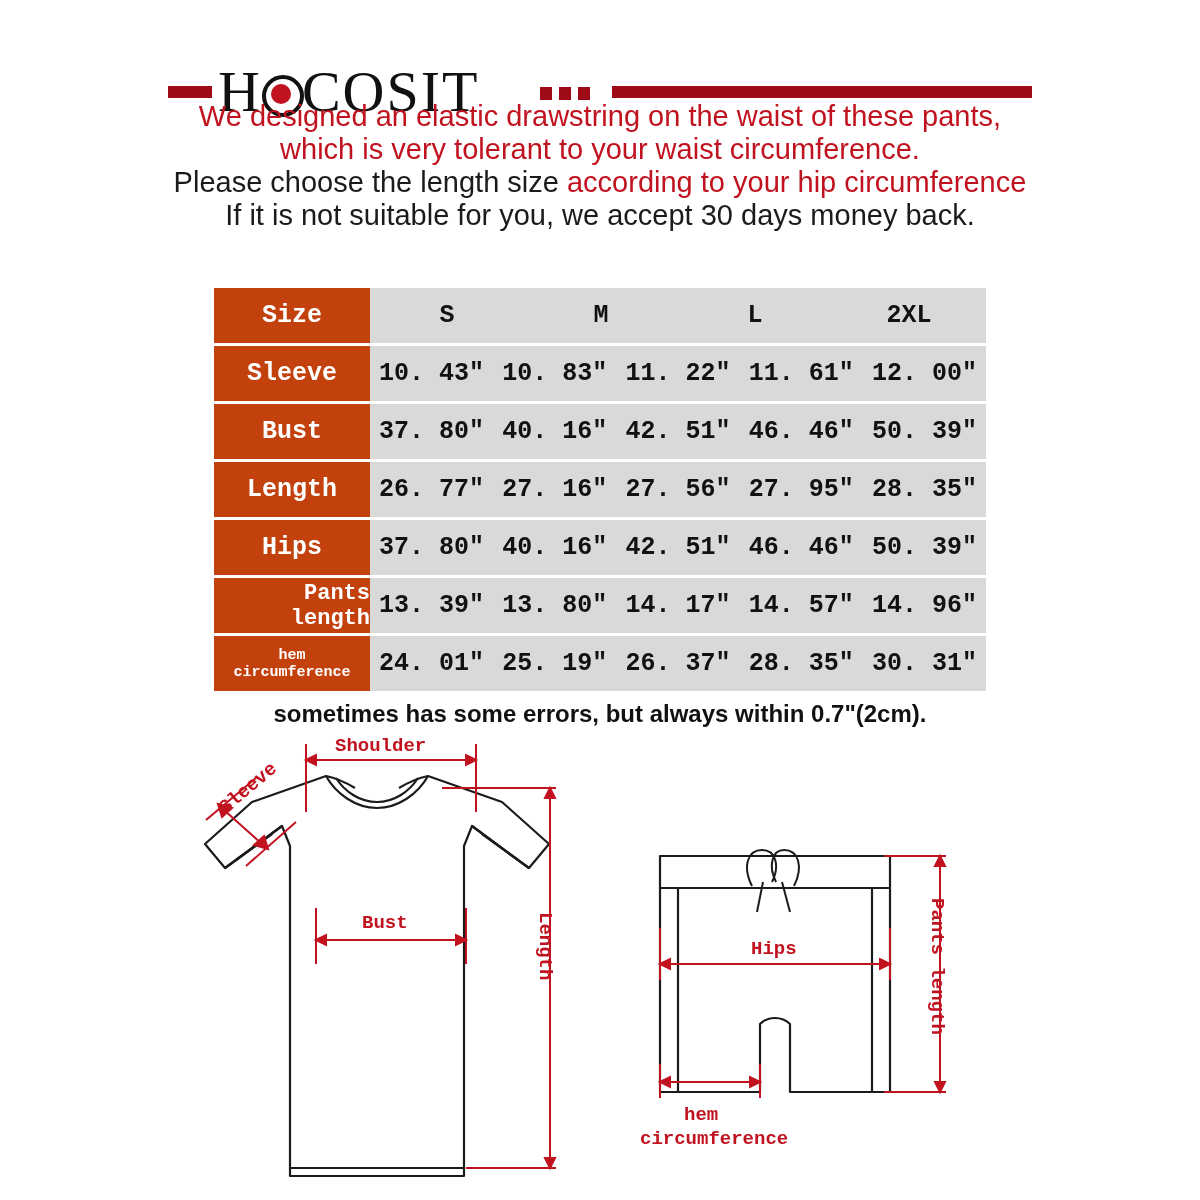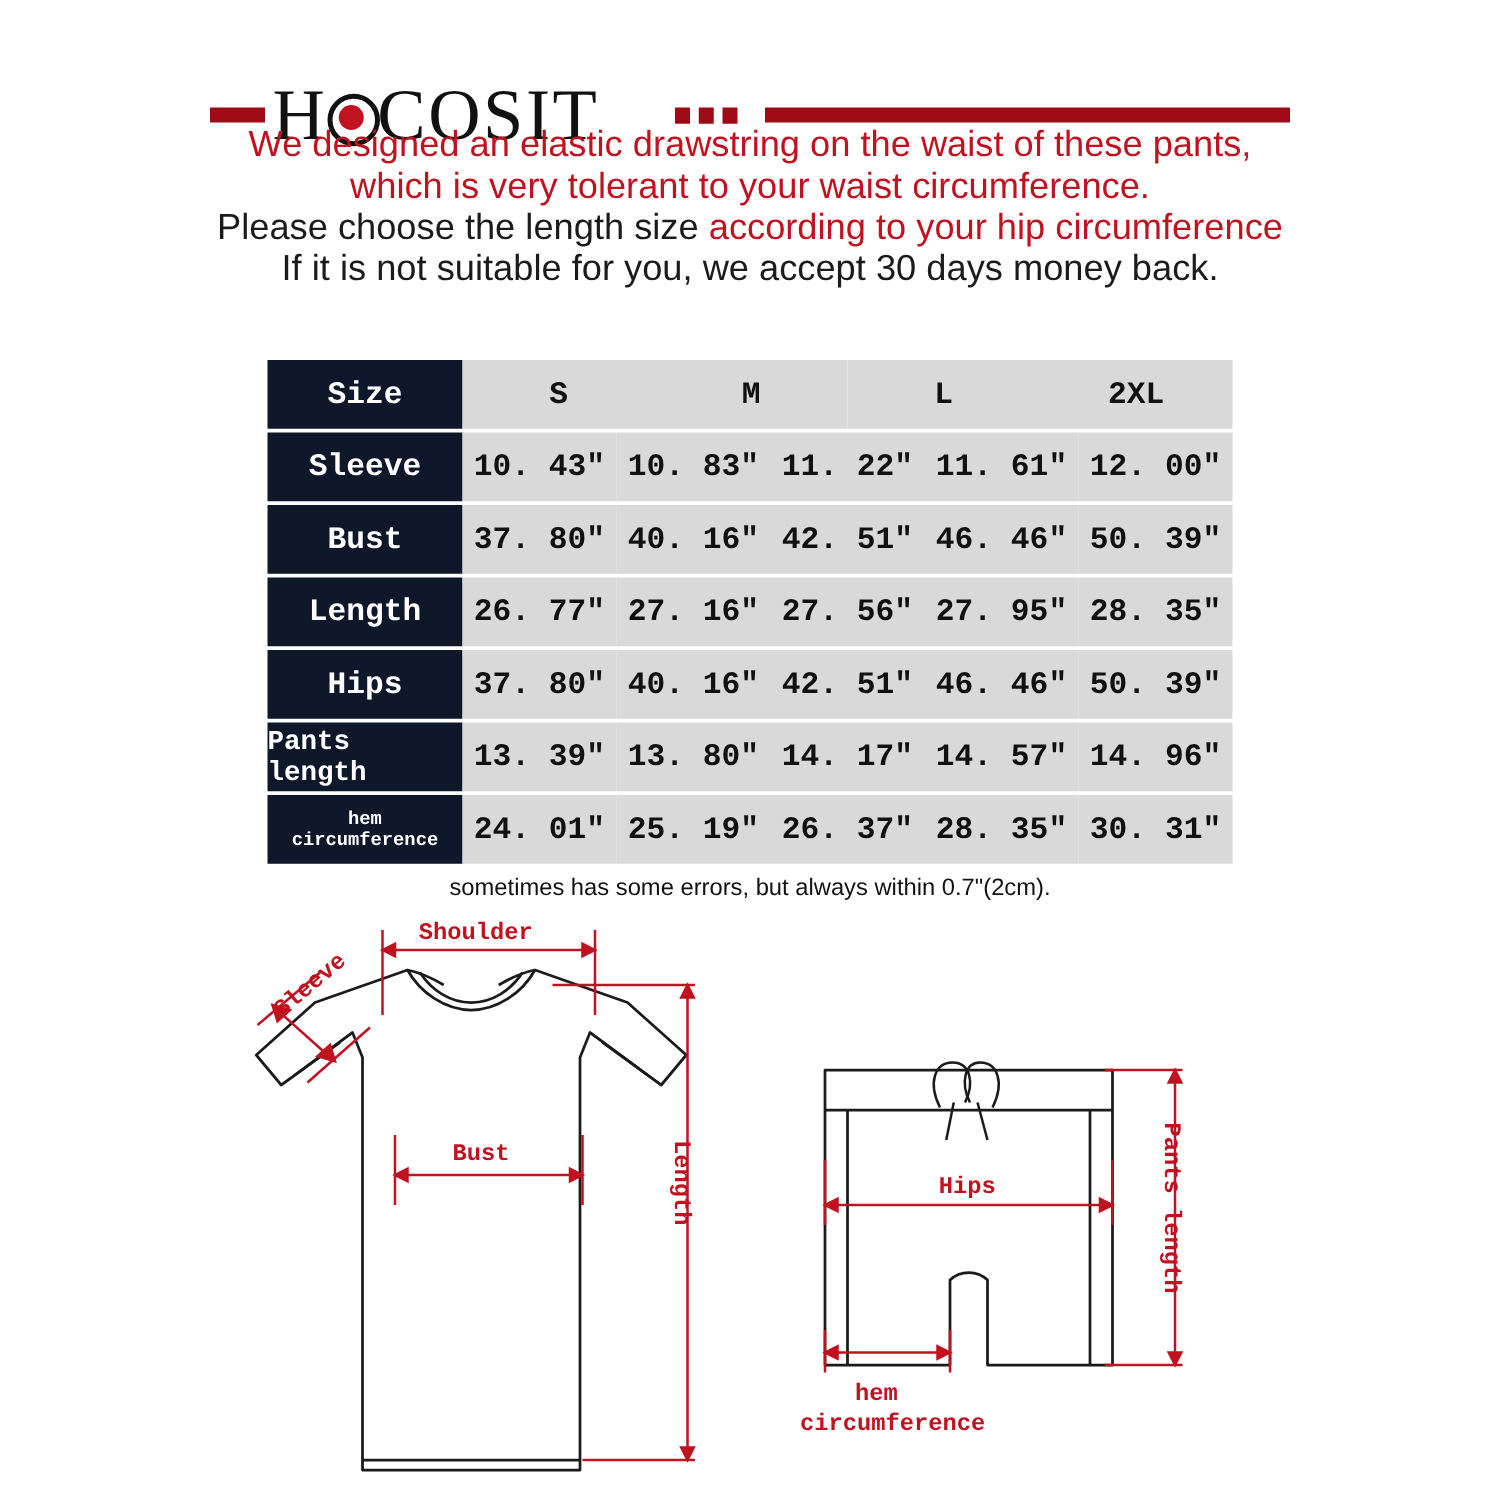--- a/index.html
+++ b/index.html
@@ -61,40 +61,41 @@
   }
   .intro div { white-space:nowrap; }
   .red { color:#c1121f; }
 
   
   .table {
     position:absolute; left:214px; top:288px; width:772px;
   }
   .trow { display:flex; margin-bottom:3px; }
   .hcell {
-    width:156px; background:#0f172a; color:#fff;
+    width:156px; background:#c2410c; color:#fff;
     font-family:"Liberation Mono", monospace;
     font-size:25px; font-weight:bold;
     display:flex; align-items:center; justify-content:center;
-    height:55px; text-align:left;
+    height:55px; text-align:right;
   }
   .hcell.small { font-size:15px; line-height:17px; flex-direction:column; }
   .hcell.small span { display:block; }
   .vcell {
     flex:1; background:#d9d9d9; color:#111;
     font-family:"Liberation Mono", monospace;
     font-size:25px; font-weight:bold;
     display:flex; align-items:center; justify-content:center;
     height:55px;
   }
   .trow.head .vcell { background:#d9d9d9; }
   .note {
     position:absolute; left:0; top:700px; width:1200px; text-align:center;
-    font-size:19px; color:#111;
+    font-size:24px; color:#111;
     font-family:"Liberation Sans", sans-serif;
+    font-weight:bold;
   }
 
   
   .diagram { position:absolute; left:0; top:716px; width:1200px; height:484px;font-weight:bold; }
   .dlabel {
     position:absolute; color:#c1121f;
     font-family:"Liberation Mono", monospace;
     font-size:19px; white-space:nowrap;
   }
   .dlabel.vert { writing-mode:vertical-rl; }

